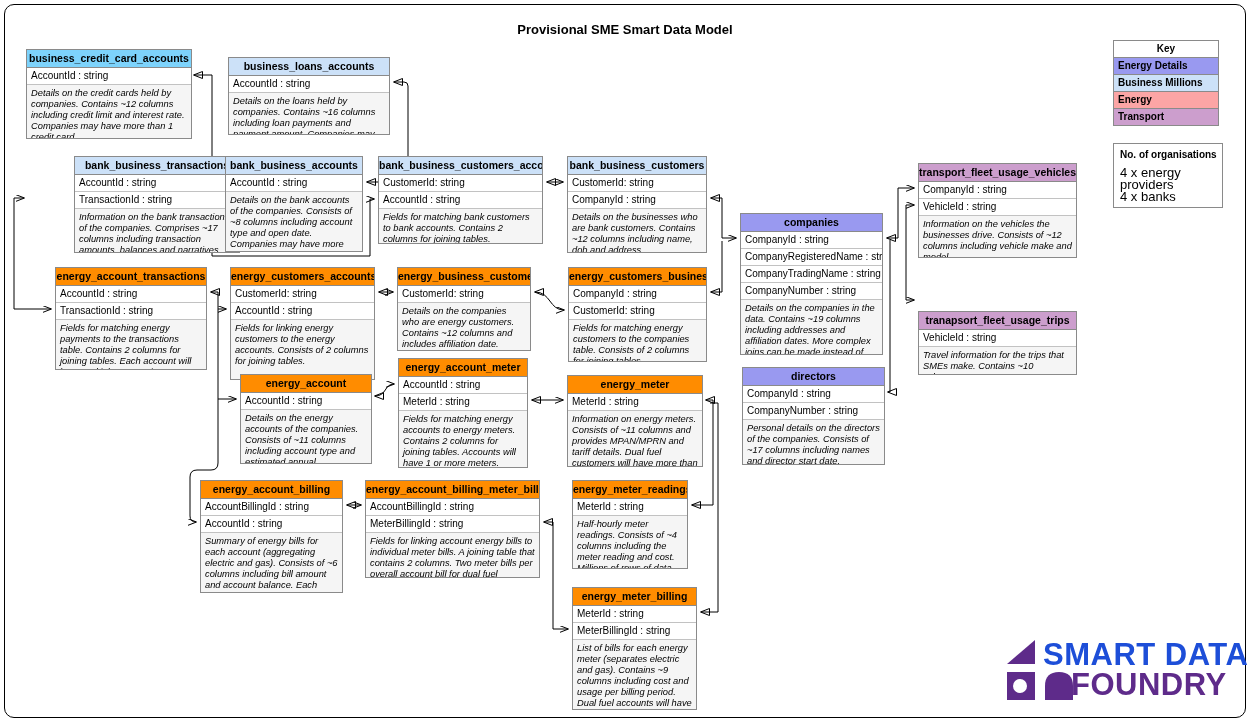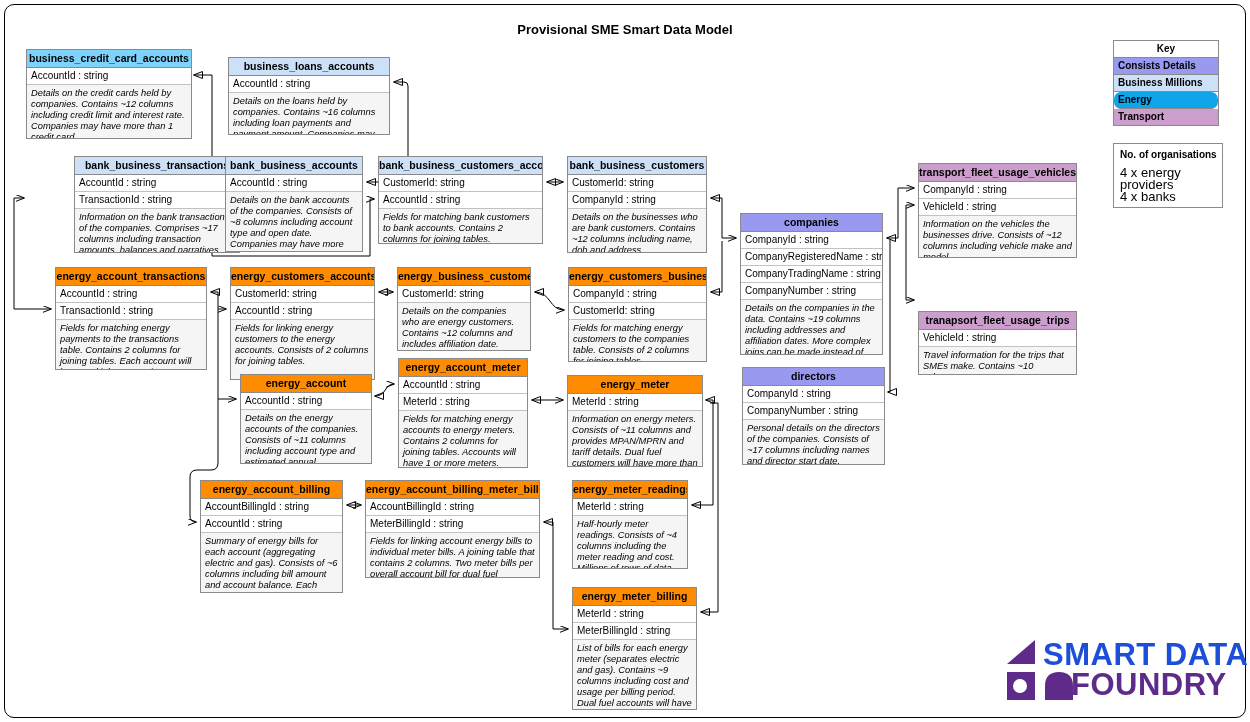--- a/index.html
+++ b/index.html
@@ -202,23 +202,23 @@
         <div class="entity-title" style="background: rgb(255, 140, 0);">energy_meter_billing</div>
         <div class="entity-field">MeterId : string</div>
         <div class="entity-field">MeterBillingId : string</div>
         <div class="entity-desc">List of bills for each energy meter (separates electric and gas). Contains ~9 columns including cost and usage per billing period. Dual fuel accounts will have two meter bills per billing period.</div>
       </div>
     </div>
 
   <div class="key-box">
     <div class="key-header">Key</div>
     <div id="key-rows">
-        <div class="key-row" style="background: rgb(153, 153, 240);">Consists Details</div>
+        <div class="key-row" style="background: rgb(153, 153, 240);">Energy Details</div>
         <div class="key-row" style="background: rgb(204, 225, 248);">Business Millions</div>
-        <div class="key-row" style="background: #0ea5e9; border-radius: 7px;">Energy</div>
+        <div class="key-row" style="background: #fca5a5;">Energy</div>
         <div class="key-row" style="background: rgb(204, 158, 205);">Transport</div>
       </div>
   </div>
 
   <div class="org-box">
     <div class="org-title">No. of organisations</div>
     <div class="org-line">4 x energy providers</div>
     <div class="org-line">4 x banks</div>
   </div>
 

